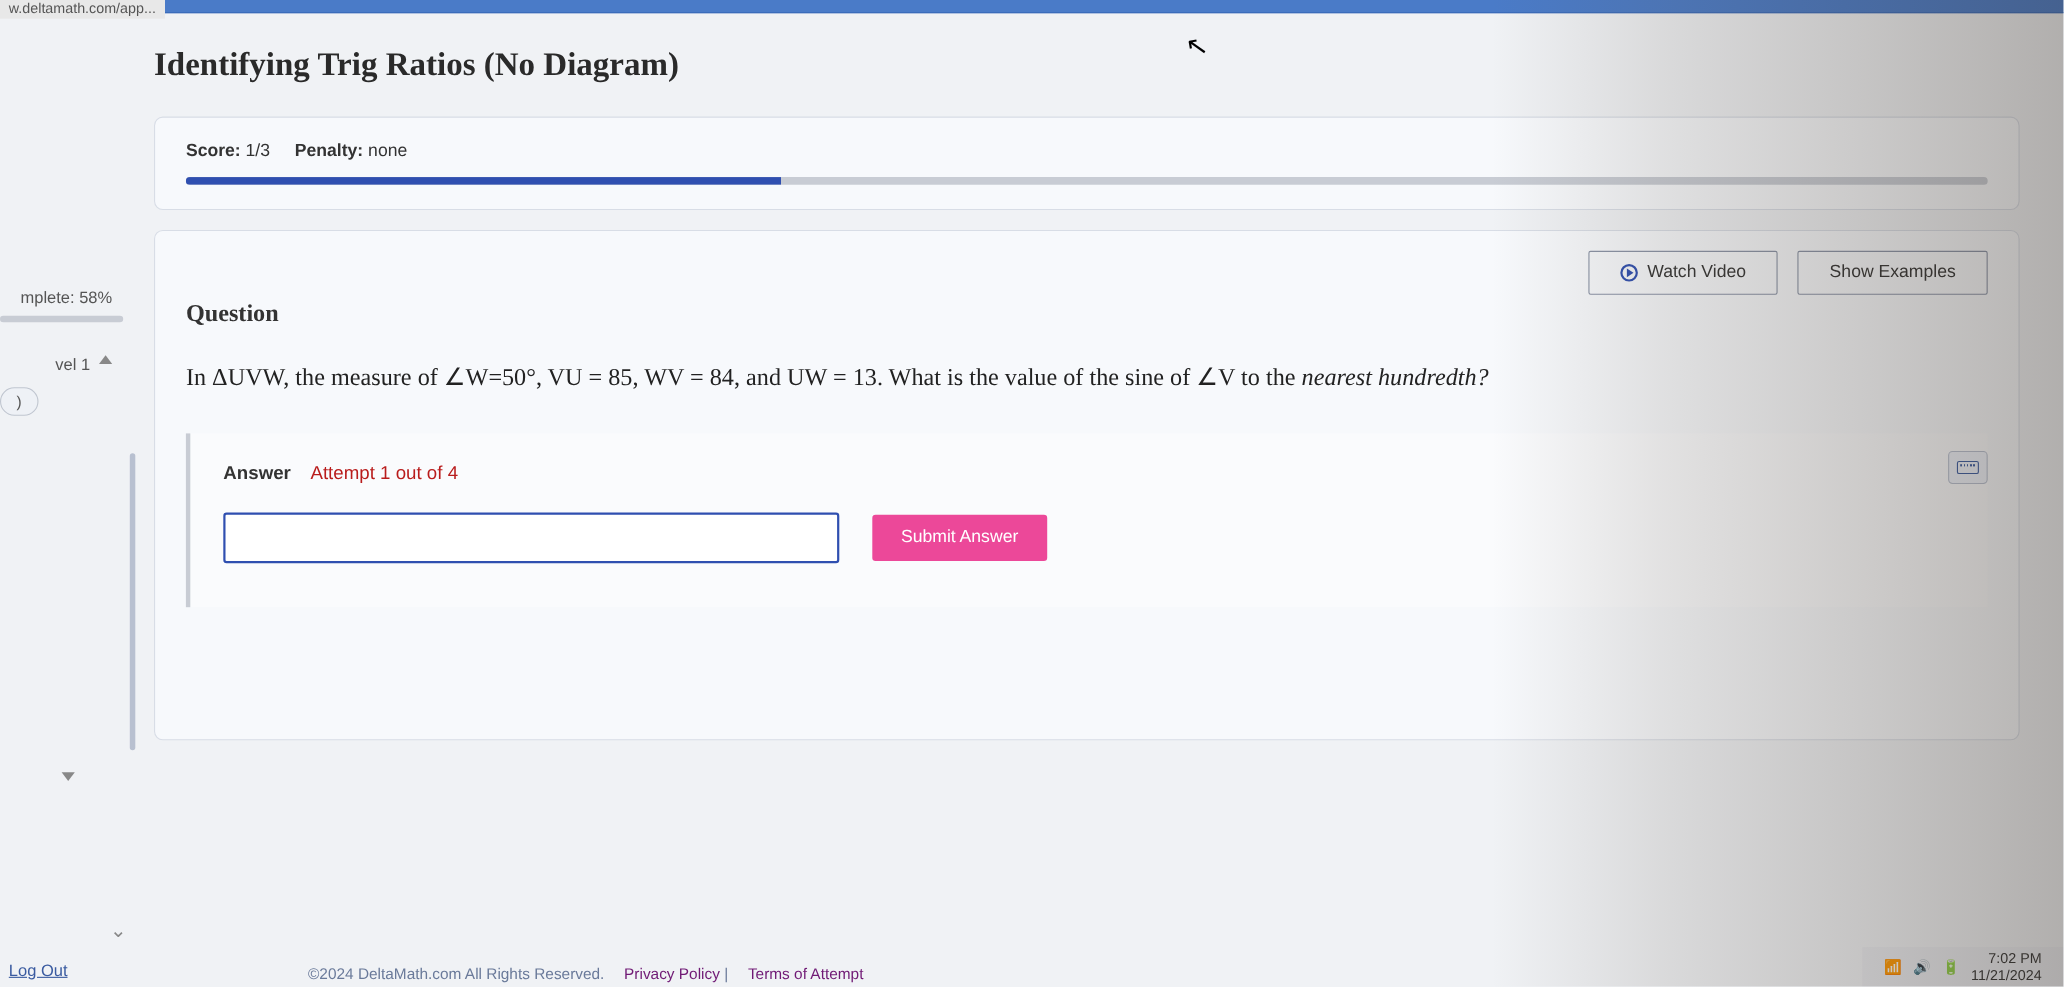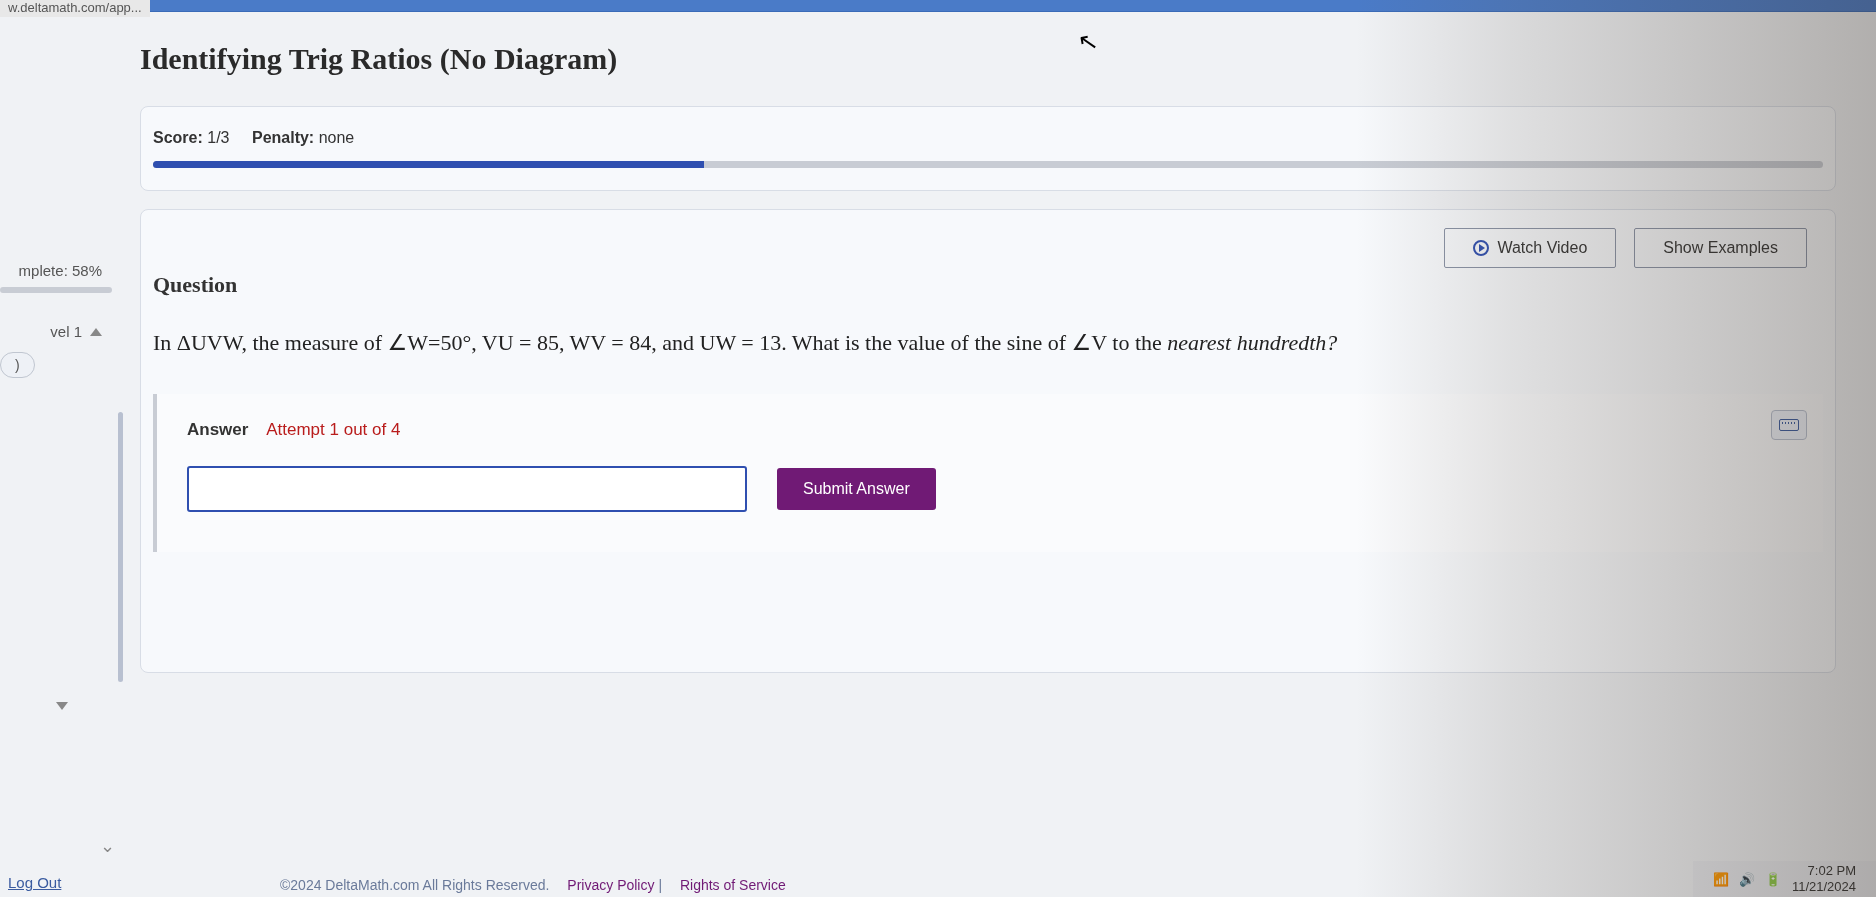--- a/index.html
+++ b/index.html
@@ -42,21 +42,21 @@
   }
   .complete-row { margin-bottom: 8px; text-align: right; padding-right: 10px; }
   .complete-bar {
     height: 6px;
     background: #c8ccd4;
     border-radius: 3px;
     margin: 4px 0 30px 0;
   }
   .level-row {
     display: flex;
-    align-items: center;
+    align-items: flex-start;
     justify-content: flex-end;
     gap: 8px;
     padding-right: 10px;
     margin-bottom: 12px;
   }
   .caret-up {
     width: 0; height: 0;
     border-left: 6px solid transparent;
     border-right: 6px solid transparent;
     border-bottom: 8px solid #888;
@@ -112,21 +112,21 @@
   .title {
     font-size: 30px;
     font-weight: bold;
     color: #2a2a2a;
     margin-bottom: 30px;
   }
   .card {
     background: #f7f9fc;
     border: 1px solid #d8dde6;
     border-radius: 8px;
-    padding: 22px 12px;
+    padding: 22px 28px;
     margin-bottom: 18px;
   }
   .score-row {
     font-family: Arial, sans-serif;
     font-size: 16px;
     color: #333;
     margin-bottom: 14px;
   }
   .score-row .label { font-weight: bold; }
   .score-row .penalty { margin-left: 18px; font-weight: bold; }
@@ -238,21 +238,21 @@
   .answer-input {
     width: 560px;
     height: 46px;
     border: 2px solid #2f4fb0;
     border-radius: 3px;
     padding: 0 12px;
     font-size: 18px;
     background: #fff;
   }
   .btn-primary {
-    background: #701a75;
+    background: #ec4899;
     color: #fff;
     border: none;
     padding: 12px 26px;
     font-family: Arial, sans-serif;
     font-size: 16px;
     border-radius: 3px;
     cursor: pointer;
   }
   .footer {
     position: absolute;
@@ -360,21 +360,21 @@
           <input class="answer-input" type="text" style="">
           <button class="btn-primary">Submit Answer</button>
         </div>
       </div>
     </div>
 
     <div class="footer">
       <span>©2024 DeltaMath.com All Rights Reserved.</span>
       <a>Privacy Policy</a>
       <span> | </span>
-      <a>Rights of Service</a>
+      <a>Terms of Attempt</a>
     </div>
   </main>
 </div>
 
 <div class="cursor">↖</div>
 
 <div class="taskbar">
   <span>📶</span>
   <span>🔊</span>
   <span>🔋</span>

